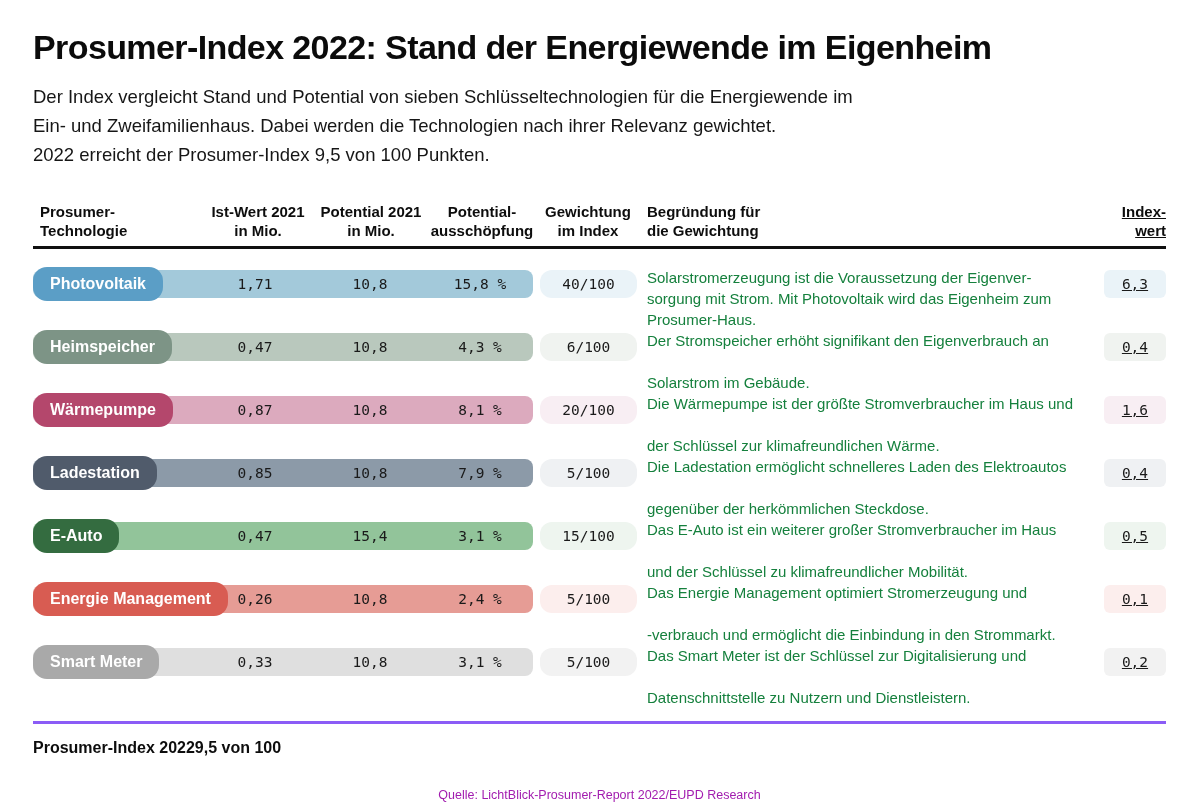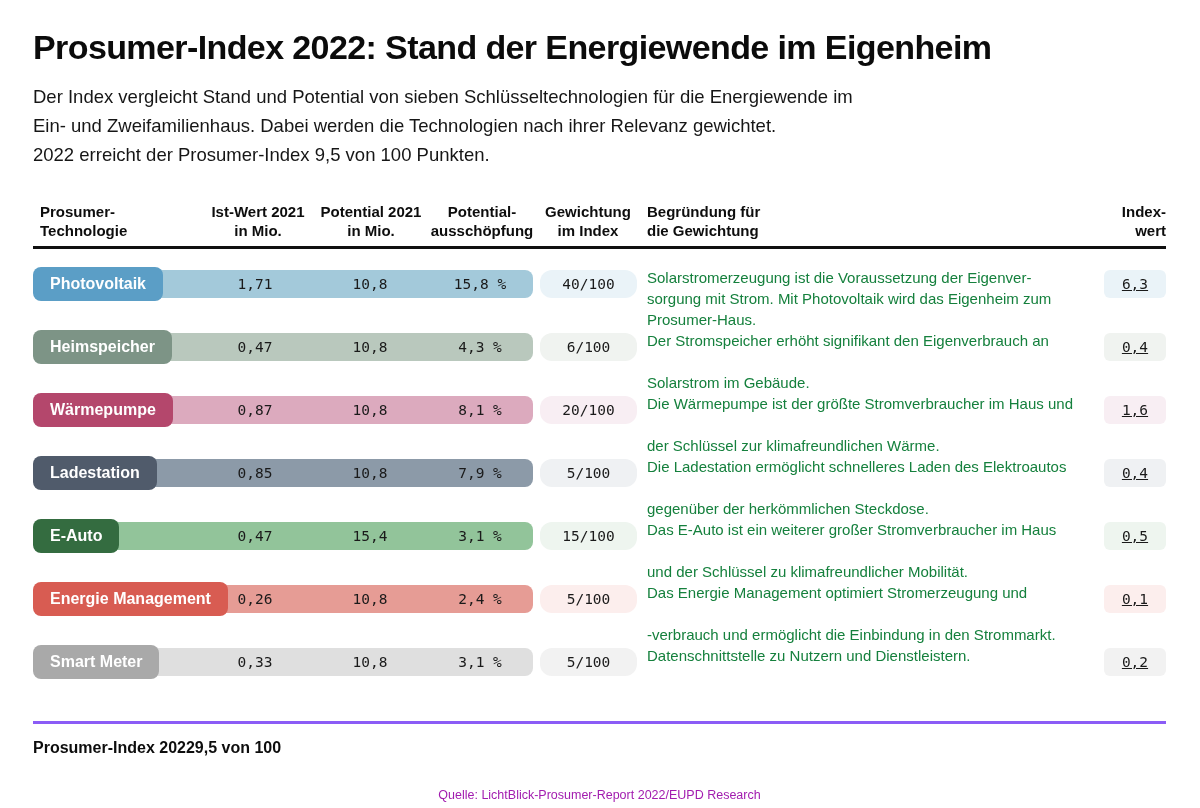--- a/index.html
+++ b/index.html
@@ -14,27 +14,27 @@
   .thead { position: relative; margin-top: 34px; height: 46px; border-bottom: 3px solid #101010; }
   .th { position: absolute; bottom: 6px; font-size: 15px; font-weight: 700; line-height: 19px; color: #0d0d0d; margin-top: 28px; }
   .th div { white-space: nowrap; }
   .th.c { transform: translateX(-50%); text-align: center; }
   .th-tech { left: 7px; }
   .th-ist { left: 225px; }
   .th-pot { left: 338px; }
   .th-aus { left: 449px; }
   .th-gew { left: 555px; }
   .th-beg { left: 614px; }
-  .th-idx { right: 0; text-align: right; }
+  .th-idx { right: 0; text-align: right; text-decoration: underline; }
 
   
   .rows { margin-top: 18px; }
   .row { position: relative; height: 63px; }
   .bar { position: absolute; left: 0; top: 3px; width: 500px; height: 28px; border-radius: 8px; background: var(--bar); }
-  .pill { position: absolute; left: 0; top: 0; height: 34px; border-radius: 8px; background: var(--pill);
+  .pill { position: absolute; left: 0; top: 0; height: 34px; border-radius: 14px; background: var(--pill);
           color: #fff; font-weight: 700; font-size: 16px; line-height: 34px; padding: 0 17px; white-space: nowrap; z-index: 2; }
   .val { position: absolute; top: 3px; height: 28px; line-height: 28px; transform: translateX(-50%);
          font-family: "DejaVu Sans Mono", monospace; font-size: 14.5px; color: #1a1a1a; z-index: 3; white-space: nowrap; }
   .v-ist { left: 222px; } .v-pot { left: 337px; } .v-aus { left: 447px; }
   .gcell { position: absolute; left: 507px; top: 3px; width: 97px; height: 28px; border-radius: 12px; background: var(--tint);
            text-align: center; line-height: 28px; font-family: "DejaVu Sans Mono", monospace; font-size: 14.5px; color: #1a1a1a; }
   .reason { position: absolute; left: 614px; top: 0; height: 63px; width: 470px; display: flex; flex-direction: column;
             justify-content: space-between; font-size: 15px; line-height: 21px; color: #15803d; }
   .reason div { white-space: nowrap; }
   .icell { position: absolute; left: 1071px; top: 3px; width: 62px; height: 28px; border-radius: 6px; background: var(--tint);
@@ -178,20 +178,21 @@
     </div>
 
     <div class="row" style="--pill: #a9a9a9; --bar: #dfdfdf; --tint: #f2f2f2;">
       <div class="bar"></div>
       <div class="pill">Smart Meter</div>
       <div class="val v-ist">0,33</div>
       <div class="val v-pot">10,8</div>
       <div class="val v-aus">3,1 %</div>
       <div class="gcell">5/100</div>
       <div class="reason">
+        <div>Das Smart Meter ist der Schlüssel zur Digitalisierung und</div>
         <div>Datenschnittstelle zu Nutzern und Dienstleistern.</div>
       </div>
       <div class="icell">0,2</div>
     </div>
 
   </div>
 
   <div class="tfoot">
     <div class="fl">Prosumer-Index 2022</div>
     <div class="fr">9,5 von 100</div>

